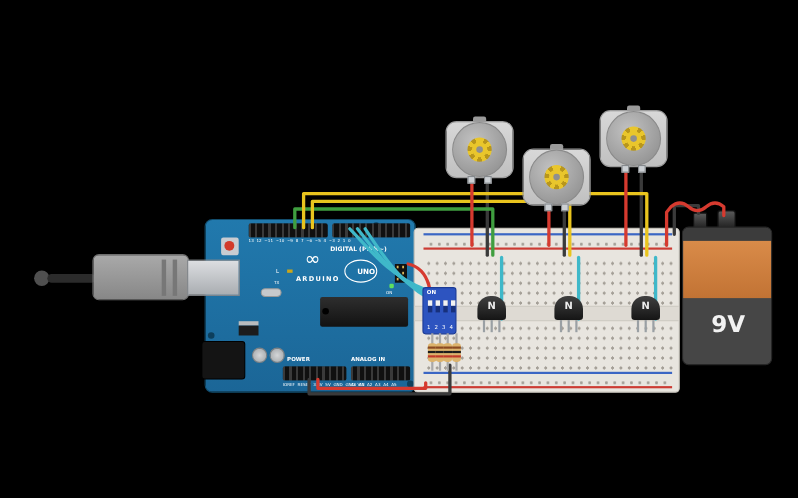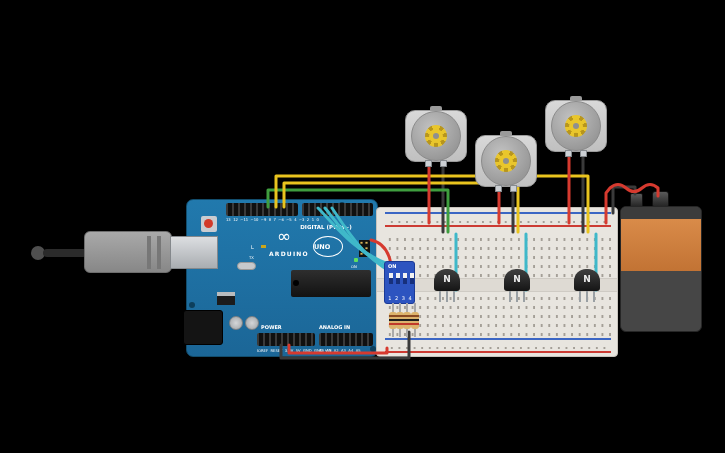--- a/index.html
+++ b/index.html
@@ -100,21 +100,21 @@
     <div class="abs wtxt" style="left:92px;top:24px;width:94px;font-size:5.5px;font-weight:bold;text-align:center;">DIGITAL (PWM~)</div>
 
     <div class="abs wtxt" style="left:64px;top:44px;font-size:5px;">L</div>
     <div class="abs" style="left:74px;top:45px;width:5px;height:3px;background:#caa61b;"></div>
     <div class="abs tiny" style="left:62px;top:55px;">TX</div>
     <div class="abs tiny" style="left:62px;top:63px;">RX</div>
 
     <div class="abs wtxt" style="left:90px;top:26px;font-size:17px;line-height:20px;">∞</div>
     <div class="abs wtxt" style="left:82px;top:50px;font-size:6px;font-weight:bold;letter-spacing:1.2px;">ARDUINO</div>
     <div class="abs" style="left:126px;top:36px;width:30px;height:21px;border:1.5px solid #fff;border-radius:50%;">
-      <div class="abs wtxt" style="left:0;top:6px;width:27px;text-align:left;font-size:6.5px;font-weight:bold;">UNO</div>
+      <div class="abs wtxt" style="left:0;top:6px;width:27px;text-align:right;font-size:6.5px;font-weight:bold;">UNO</div>
     </div>
 
     <div class="abs" style="left:172px;top:40px;width:11px;height:17px;background:#111;
          background-image:radial-gradient(#d8b45a 1px,transparent 1.2px);background-size:5px 5.5px;"></div>
     <div class="abs" style="left:167px;top:58px;width:4px;height:4px;background:#5fe05f;border-radius:1px;"></div>
     <div class="abs tiny" style="left:164px;top:64px;">ON</div>
 
     <div class="abs" style="left:104px;top:70px;width:80px;height:27px;border-radius:2px;background:linear-gradient(#2e2e2e,#121212);">
       <div class="abs" style="left:2px;top:10px;width:6px;height:6px;border-radius:50%;background:#000;"></div>
     </div>
@@ -148,20 +148,21 @@
     <div class="abs" style="left:8px;top:130px;width:226px;height:2px;background:#3b66c4;"></div>
     <div class="abs dots-rail" style="left:10px;top:134px;width:222px;height:8px;"></div>
     <div class="abs" style="left:8px;top:143px;width:226px;height:2px;background:#cc3b33;"></div>
   </div>
 
   <div class="abs bat-term" style="left:630px;top:193px;width:13px;height:15px;border-radius:2px;"></div>
   <div class="abs bat-term" style="left:652px;top:191px;width:17px;height:17px;border-radius:3px;"></div>
   <div class="abs battery-body">
     <div class="abs" style="left:0;top:0;width:82px;height:12px;background:#3c3c3c;"></div>
     <div class="abs" style="left:0;top:12px;width:82px;height:52px;background:linear-gradient(#d98b49,#c27334);"></div>
+    <div class="abs" style="left:0;top:76px;width:82px;text-align:center;font-size:21px;font-weight:bold;color:#f2f2f2;">9V</div>
   </div>
 
   <svg class="abs" style="left:0;top:0;" width="725" height="453" viewBox="0 0 725 453" fill="none" stroke-linecap="round" stroke-linejoin="round" stroke-width="3">
     <path d="M443,160 V232" stroke="#3a3a3a"></path>
     <path d="M513,185 V232" stroke="#3a3a3a"></path>
     <path d="M583,150 V232" stroke="#3a3a3a"></path>
     <path d="M281,345 L281,358 L409,358 L409,332" stroke="#3a3a3a"></path>
     <path d="M635,194 L635,187 L613,187 L613,213" stroke="#3a3a3a"></path>
     <path d="M268,207 L268,190 L448,190 L448,232" stroke="#3f9e3f"></path>
     <path d="M276,207 L276,176 L588,176 L588,232" stroke="#e9c41e"></path>

